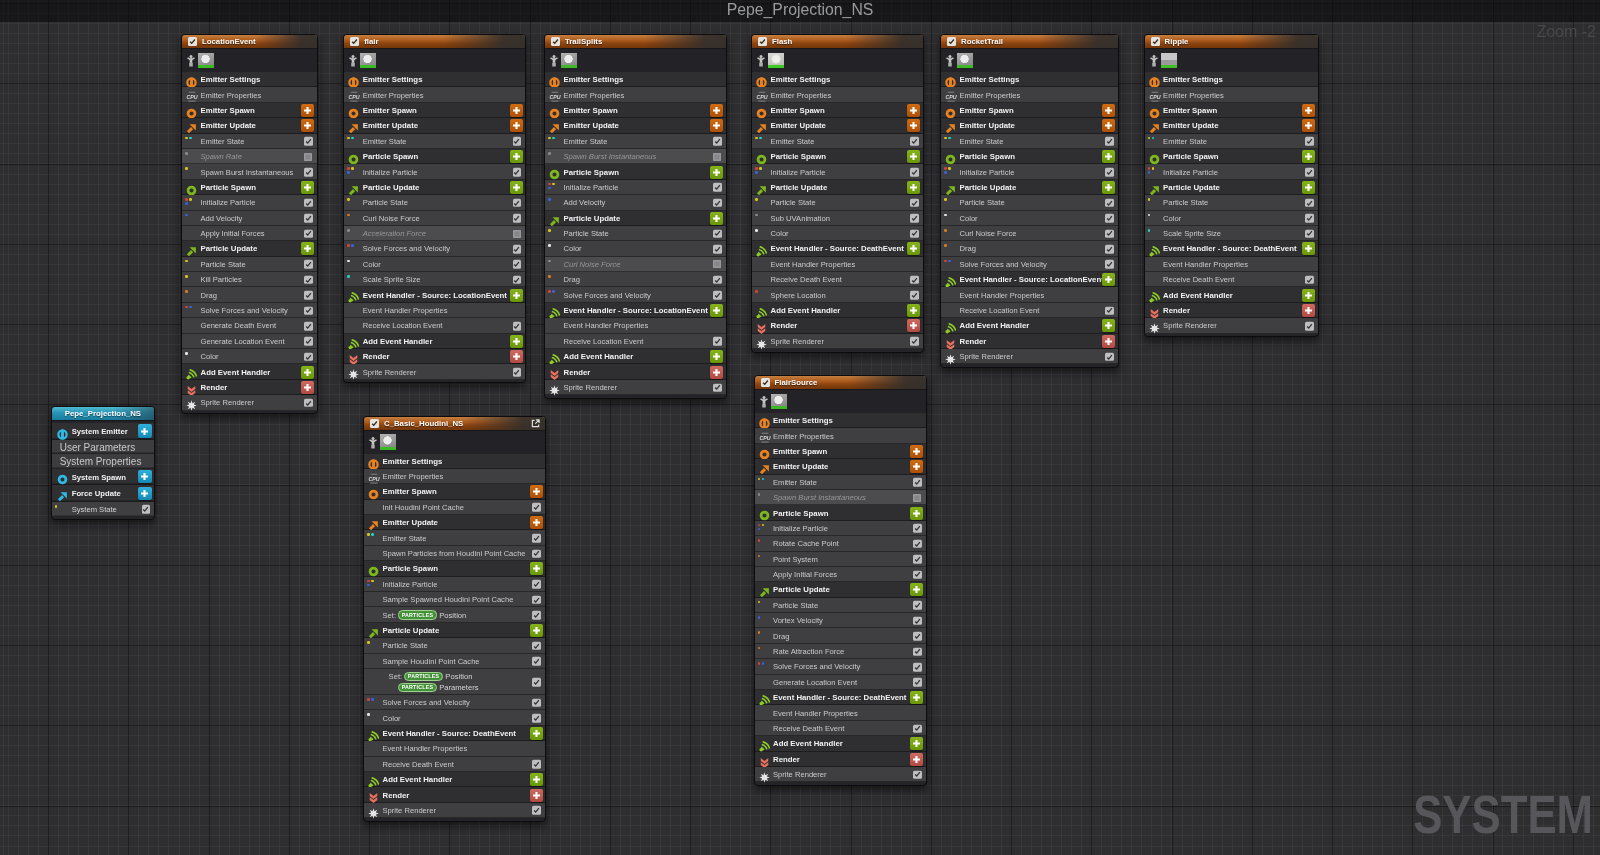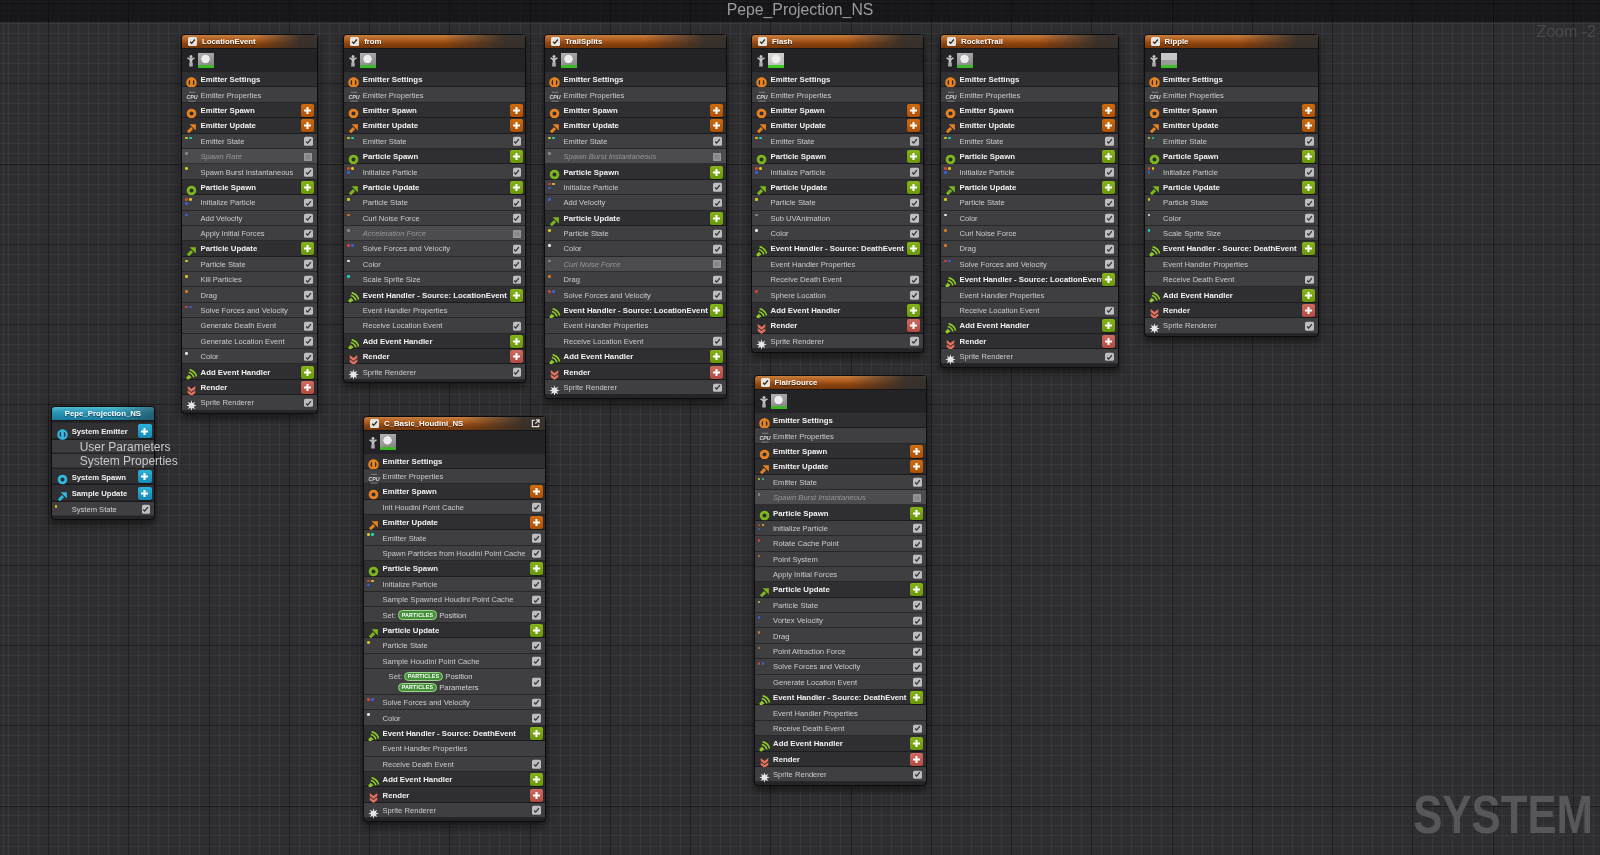--- a/index.html
+++ b/index.html
@@ -90,21 +90,21 @@
 .sgap { height:2.5px; }
 .srh,.srm,.srp { position:relative; display:flex; align-items:center;
   box-shadow:inset 0 -1.5px 0 rgba(0,0,0,0.42); }
 .srh { height:16.9px; }
 .srp { height:14.25px; }
 .srm { height:14.2px; }
 .srh { background:#303033; }
 .srm { background:#3f3f42; }
 .srp { background:#3d3d40; }
 .srh .lb { font-size:7.7px; font-weight:bold; color:#f2f2f2; left:20px; }
-.srp .lb { font-size:12px; color:#c9c9cc; left:28px; }
+.srp .lb { font-size:10px; color:#c9c9cc; left:8px; }
 .srm .lb { font-size:7.6px; color:#d4d4d6; left:20px; }
 .sic { left:5px; top:2.5px; }
 .splus { width:13.5px; height:13.5px; top:1.2px; right:2.5px; }
 .scb { }
 </style></head>
 <body>
 <div class="node" style="left:181px;top:34px;width:136.5px">
 <div class="ntitle">
       <span class="tcb">
         <svg width="7" height="7" viewBox="0 0 8 8">
@@ -355,21 +355,21 @@
     </div>
 <div class="nfoot"></div>
 </div>
 <div class="node" style="left:343.2px;top:34px;width:183px">
 <div class="ntitle">
       <span class="tcb">
         <svg width="7" height="7" viewBox="0 0 8 8">
           <path d="M1.3 4.3 L3.1 6.1 L6.7 1.7" fill="none" stroke="#333333" stroke-width="1.5"></path>
         </svg>
       </span>
-      <span class="tname">from</span>
+      <span class="tname">flair</span>
     </div>
 <div class="nicon">
       <svg width="8" height="12" viewBox="0 0 8 12" style="margin-top:1px">
         <circle cx="4" cy="1.6" r="1.5" fill="#c6c6c6"></circle>
         <rect x="2.7" y="3.2" width="2.6" height="4.6" fill="#c6c6c6"></rect>
         <path d="M0.5 2.9 L4 4.9 L7.5 2.9" stroke="#c6c6c6" stroke-width="1.5" fill="none"></path>
         <path d="M3.1 7.8 L3.1 11.6 M4.9 7.8 L4.9 11.6" stroke="#c6c6c6" stroke-width="1.5"></path>
       </svg>
       <span class="thumb tcirc"></span>
     </div>
@@ -1626,21 +1626,21 @@
       <span class="cb">
         <svg width="7" height="7" viewBox="0 0 8 8">
           <path d="M1.3 4.3 L3.1 6.1 L6.7 1.7" fill="none" stroke="#333333" stroke-width="1.5"></path>
         </svg>
       </span>
     </div>
     <div class="rm">
       <span class="dots">
         <i style="left:0px;top:0px;background:#d87a1e"></i>
       </span>
-      <span class="lb">Point Attraction Force</span>
+      <span class="lb">Rate Attraction Force</span>
       <span class="cb">
         <svg width="7" height="7" viewBox="0 0 8 8">
           <path d="M1.3 4.3 L3.1 6.1 L6.7 1.7" fill="none" stroke="#333333" stroke-width="1.5"></path>
         </svg>
       </span>
     </div>
     <div class="rm">
       <span class="dots">
         <i style="left:0px;top:0px;background:#d34438"></i>
         <i style="left:4px;top:0px;background:#3a62d8"></i>
@@ -2016,21 +2016,21 @@
         <svg width="13" height="13" viewBox="0 0 13 13">
           <path d="M6.5 3 V10 M3 6.5 H10" stroke="#ffffff" stroke-width="2.1"></path>
         </svg>
       </span>
     </div>
     <div class="srh">
       <span class="ic sic"><svg width="11" height="11" viewBox="0 0 12 12">
           <path d="M3.9 1.4 L10.8 1.4 L10.8 8.3 Z" fill="#2fb8e0"></path>
           <path d="M2.1 10.1 L6.6 5.6" stroke="#2fb8e0" stroke-width="3.2"></path>
         </svg></span>
-      <span class="lb">Sample Update</span>
+      <span class="lb">Force Update</span>
       <span class="plus splus" style="background:linear-gradient(#2fb0dc,#1389b4)">
         <svg width="13" height="13" viewBox="0 0 13 13">
           <path d="M6.5 3 V10 M3 6.5 H10" stroke="#ffffff" stroke-width="2.1"></path>
         </svg>
       </span>
     </div>
     <div class="srm">
       <span class="dots">
         <i style="left:0px;top:0px;background:#d8c819"></i>
       </span>

